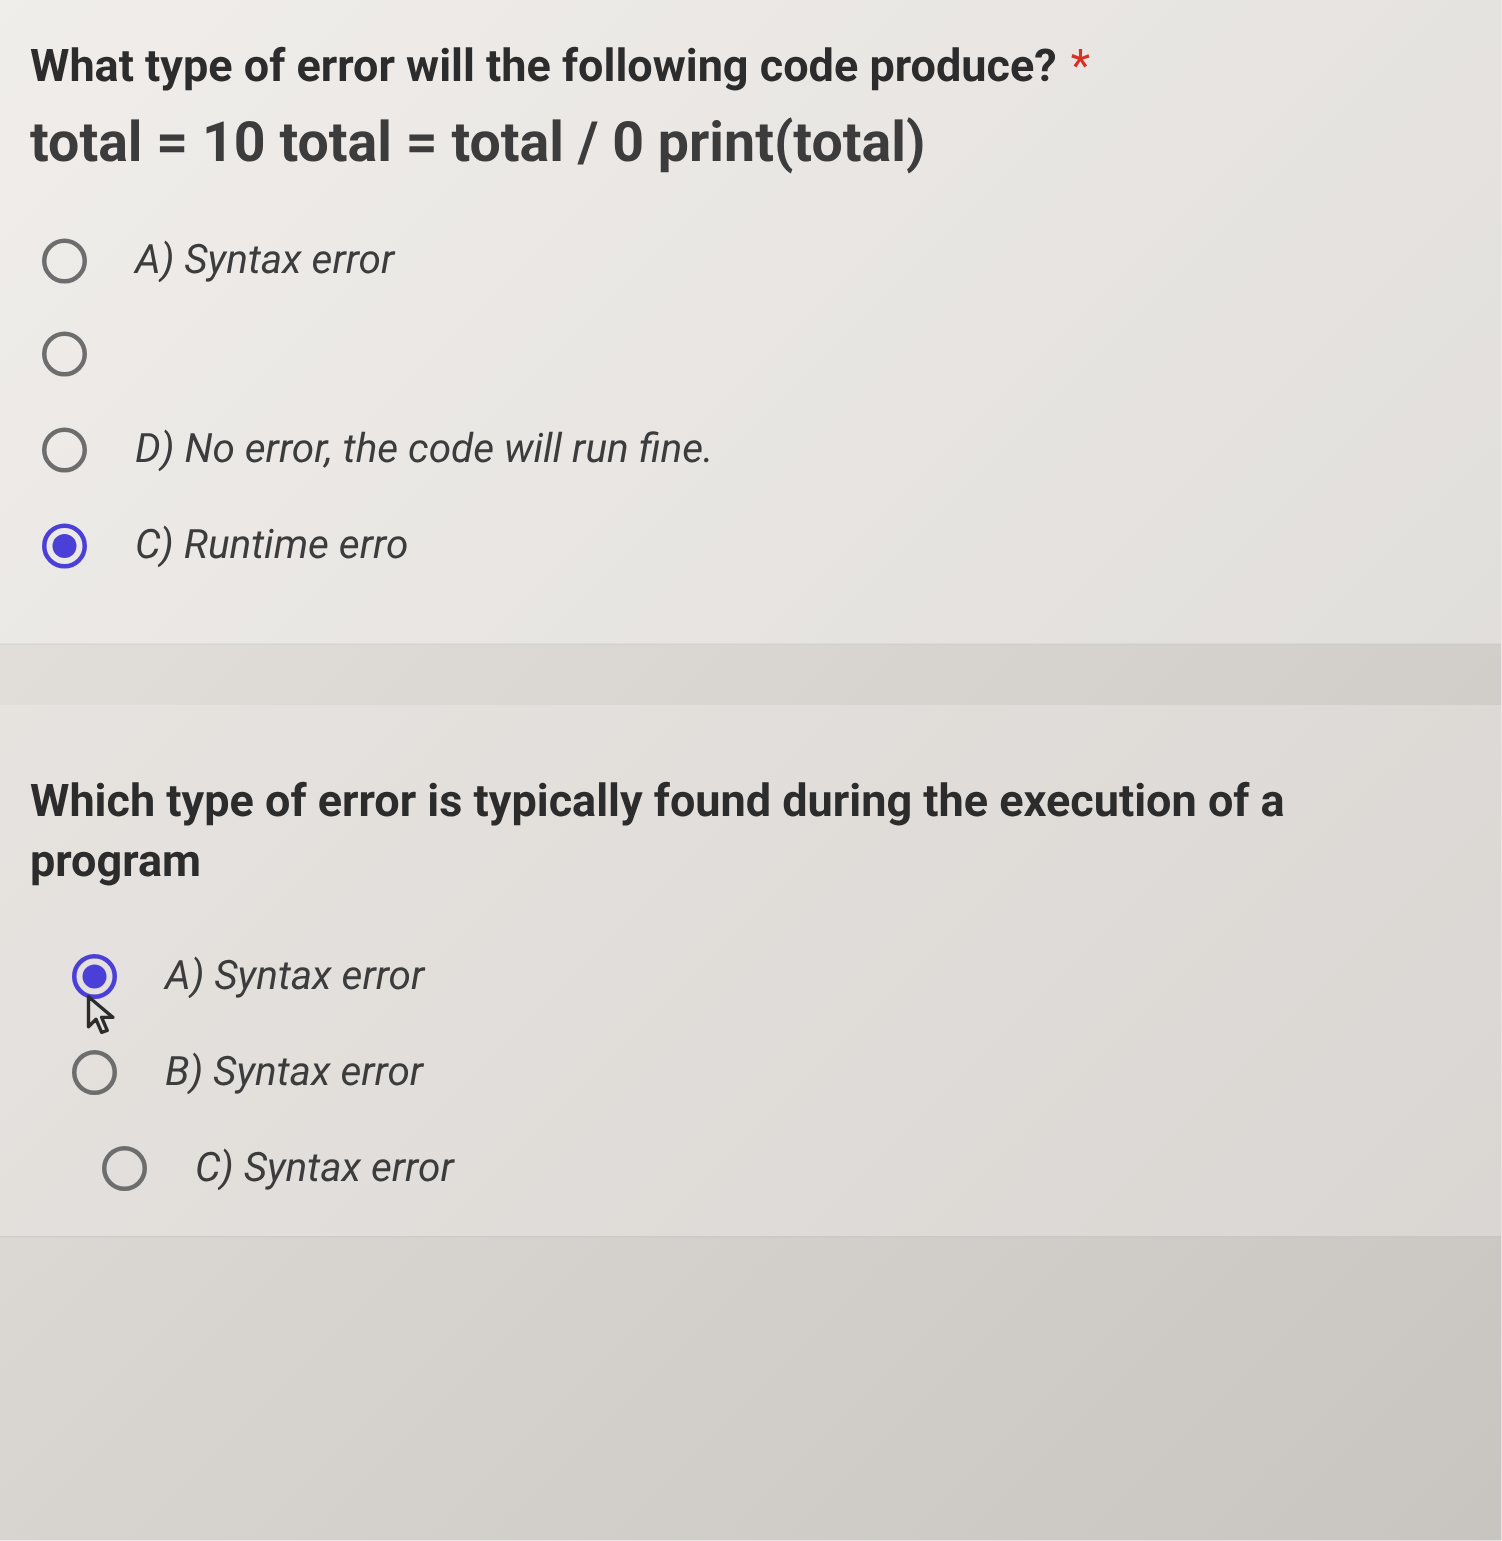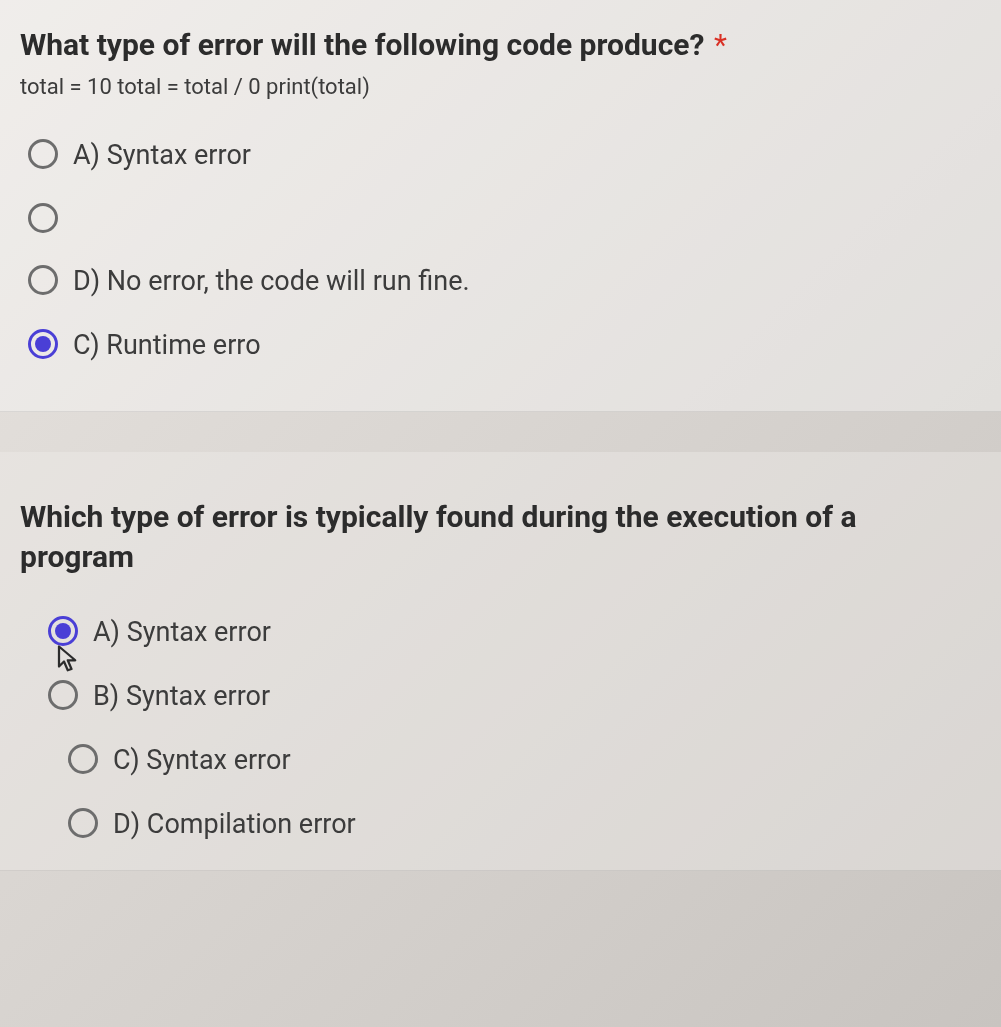--- a/index.html
+++ b/index.html
@@ -33,37 +33,38 @@
       color: #2c2c2c;
       margin-bottom: 8px;
       line-height: 1.35;
     }
     .required-star {
       color: #d93025;
       font-weight: normal;
       margin-left: 2px;
     }
     .question-desc {
-      font-size: 22px;
-      font-weight: 400;
+      font-size: 37px;
+      font-weight: 700;
       color: #3c3c3c;
       margin-bottom: 40px;
     }
     .options {
       display: flex;
       flex-direction: column;
       gap: 32px;
       padding-left: 8px;
     }
     .option {
       display: flex;
-      align-items: flex-start;
-      gap: 15px;
+      align-items: flex-end;
+      gap: 32px;
       cursor: pointer;
       position: relative;
+      font-style: italic;
     }
     .radio-outer {
       width: 30px;
       height: 30px;
       border-radius: 50%;
       border: 3px solid #6d6d6d;
       display: flex;
       align-items: center;
       justify-content: center;
       flex-shrink: 0;
@@ -142,18 +143,14 @@
       </svg>
     </label>
     <label class="option indented">
       <span class="radio-outer"></span>
       <span class="option-label">B) Syntax error</span>
     </label>
     <label class="option indented" style="padding-left:40px;">
       <span class="radio-outer"></span>
       <span class="option-label">C) Syntax error</span>
     </label>
-    <label class="option indented" style="padding-left:40px;">
-      <span class="radio-outer"></span>
-      <span class="option-label">D) Compilation error</span>
-    </label>
   </div>
 </div>
 
 </body></html>

